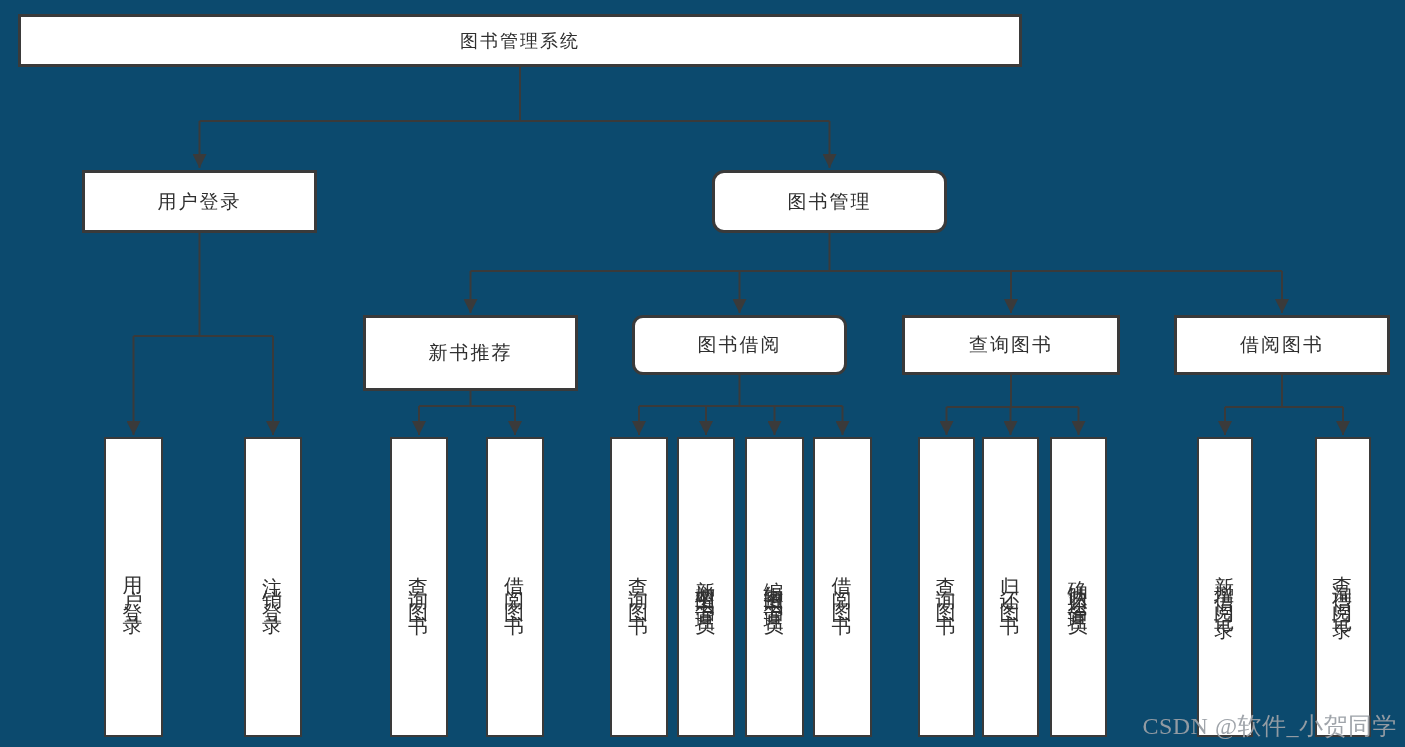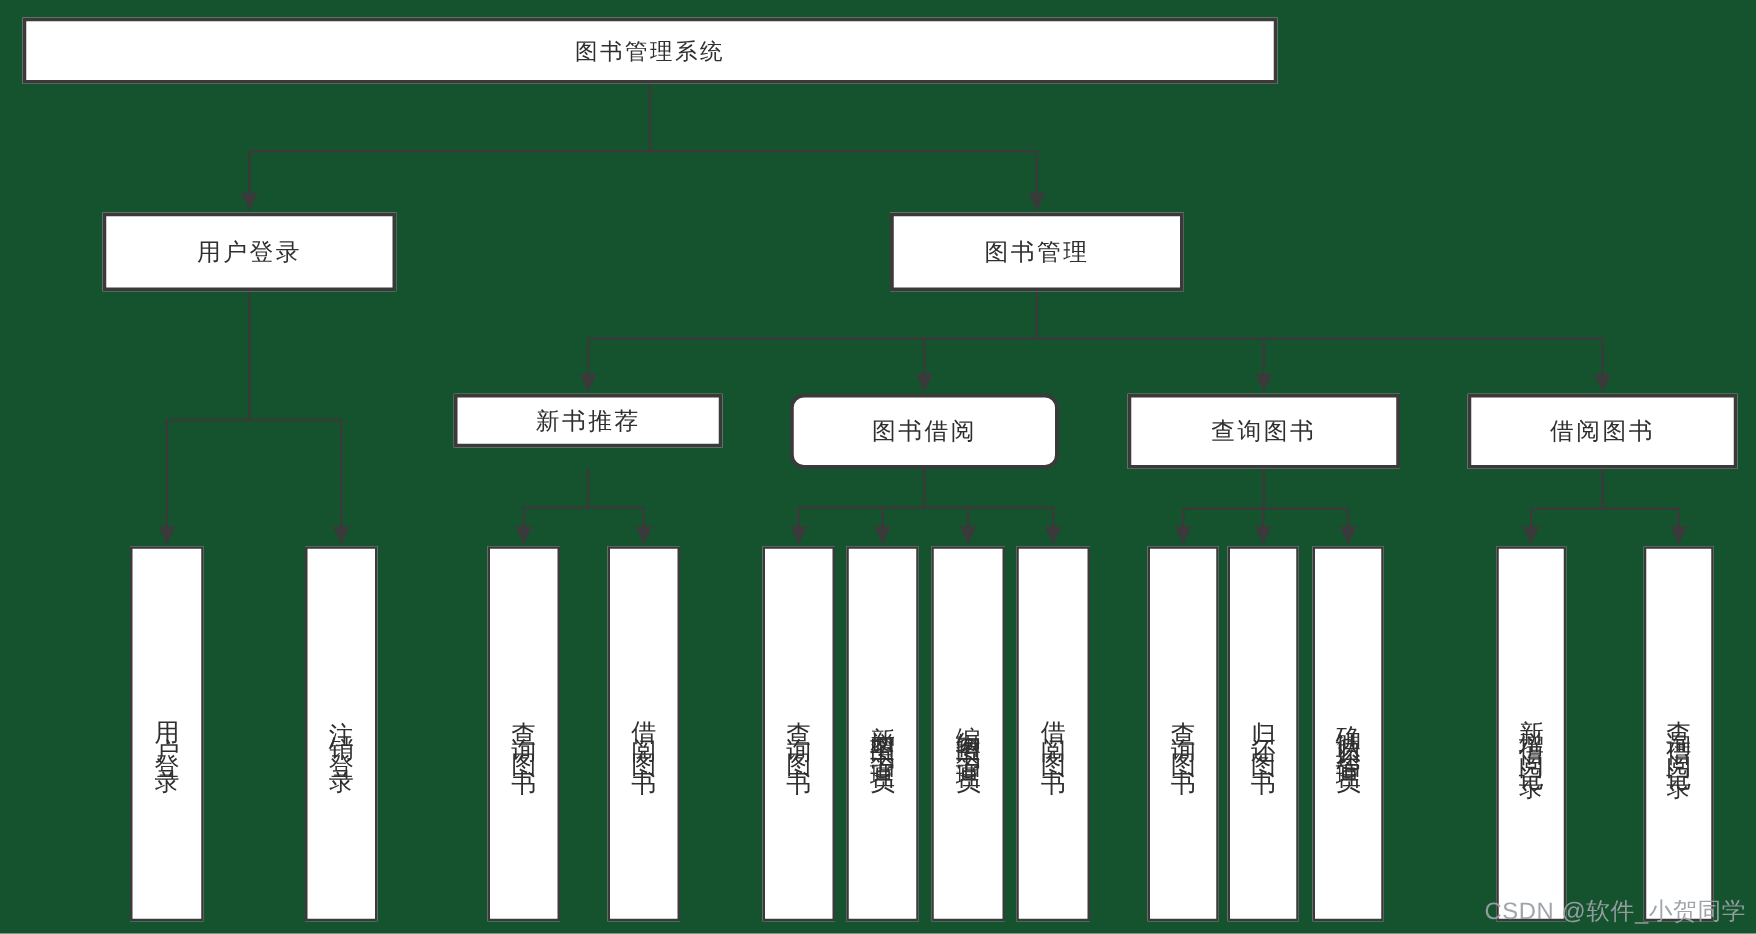--- a/index.html
+++ b/index.html
@@ -1,18 +1,18 @@
 <!DOCTYPE html>
 <html><head>
 <meta charset="utf-8">
 <style>
   html,body{margin:0;padding:0;background:#ffffff;}
   .canvas{
-    position:relative;width:1405px;height:747px;background:#14532d;
-    font-family:Liberation Sans, sans-serif;
+    position:relative;width:1405px;height:747px;background:#0c4a6e;
+    font-family:Liberation Serif, serif;
     color:#2f2f2f;overflow:hidden;
   }
   .connectors{position:absolute;left:0;top:0;width:1405px;height:747px;}
   .hbox{
     position:absolute;box-sizing:border-box;border:3px solid #3a3a3a;background:#ffffff;
     display:flex;align-items:center;justify-content:center;
   }
   .hlabel{font-size:19px;letter-spacing:2px;color:#2f2f2f;white-space:nowrap;}
   .root .hlabel{font-size:18px;}
   .vbox{
@@ -20,21 +20,21 @@
     display:flex;align-items:center;justify-content:center;
   }
   .vlabel{
     writing-mode:vertical-rl;text-orientation:mixed;
     font-size:20px;color:#2f2f2f;white-space:nowrap;
   }
   .v4 .vlabel{letter-spacing:13px;}
   .v6 .vlabel{letter-spacing:9px;}
   .v9 .vlabel{letter-spacing:5px;}
   .watermark{
-    position:absolute;right:8px;bottom:5px;font-size:19px;
+    position:absolute;right:8px;bottom:5px;font-size:24px;
     color:rgba(154,159,165,0.95);letter-spacing:0.5px;white-space:nowrap;
   }
 </style>
 </head>
 <body>
 
 <div class="canvas">
 
   <svg class="connectors" viewBox="0 0 1405 747" xmlns="http://www.w3.org/2000/svg">
     <defs>
@@ -86,25 +86,25 @@
     </g>
   </svg>
 
   <div class="hbox root" style="left:18px;top:14px;width:1004px;height:53px;">
     <span class="hlabel">图书管理系统</span>
   </div>
 
   <div class="hbox" style="left:82px;top:170px;width:235px;height:63px;">
     <span class="hlabel">用户登录</span>
   </div>
-  <div class="hbox" style="left:712px;top:170px;width:235px;height:63px;">
+  <div class="hbox" style="left:712px;top:170px;width:235px;height:63px;border-radius:12px;">
     <span class="hlabel">图书管理</span>
   </div>
 
-  <div class="hbox" style="left:363px;top:315px;width:215px;height:43px;justify-content:center;">
+  <div class="hbox" style="left:363px;top:315px;width:215px;height:76px;justify-content:center;">
     <span class="hlabel">新书推荐</span>
   </div>
   <div class="hbox" style="left:632px;top:315px;width:215px;height:60px;border-radius:11px;">
     <span class="hlabel">图书借阅</span>
   </div>
   <div class="hbox" style="left:902px;top:315px;width:218px;height:60px;">
     <span class="hlabel">查询图书</span>
   </div>
   <div class="hbox" style="left:1174px;top:315px;width:216px;height:60px;">
     <span class="hlabel">借阅图书</span>

